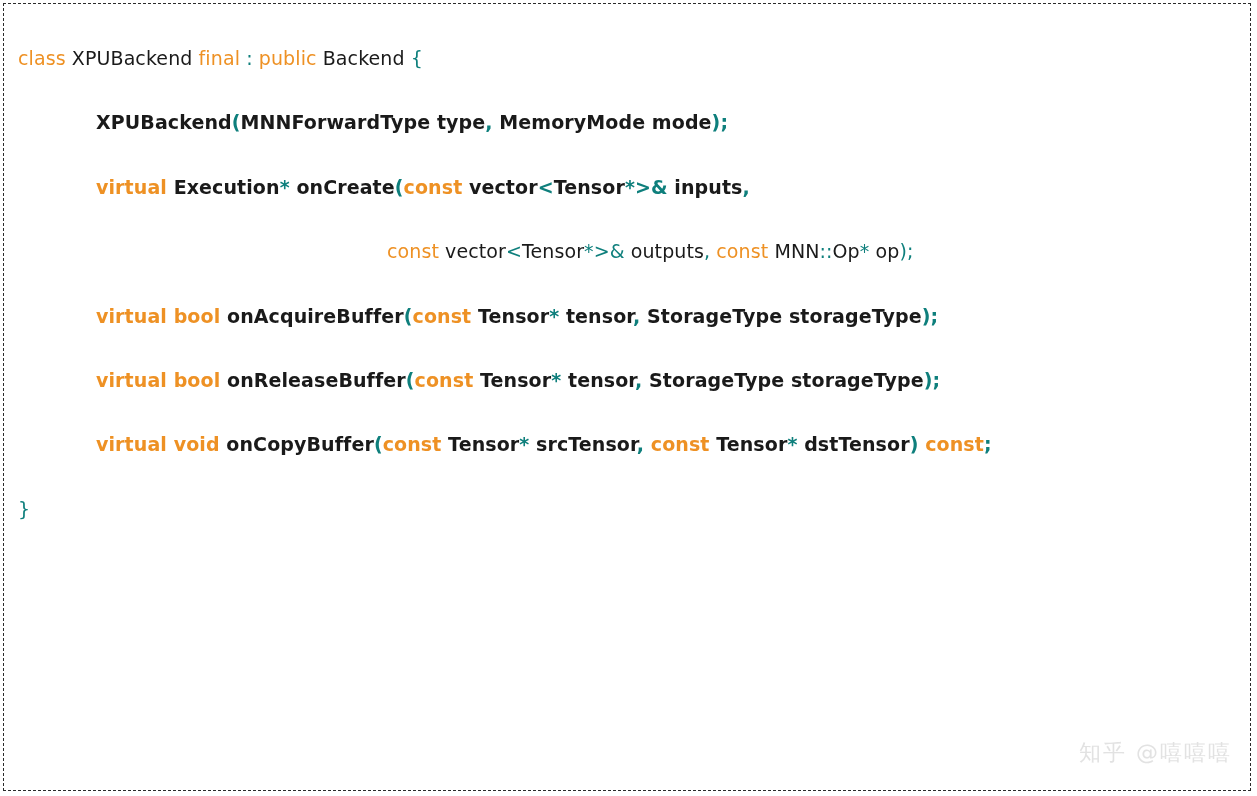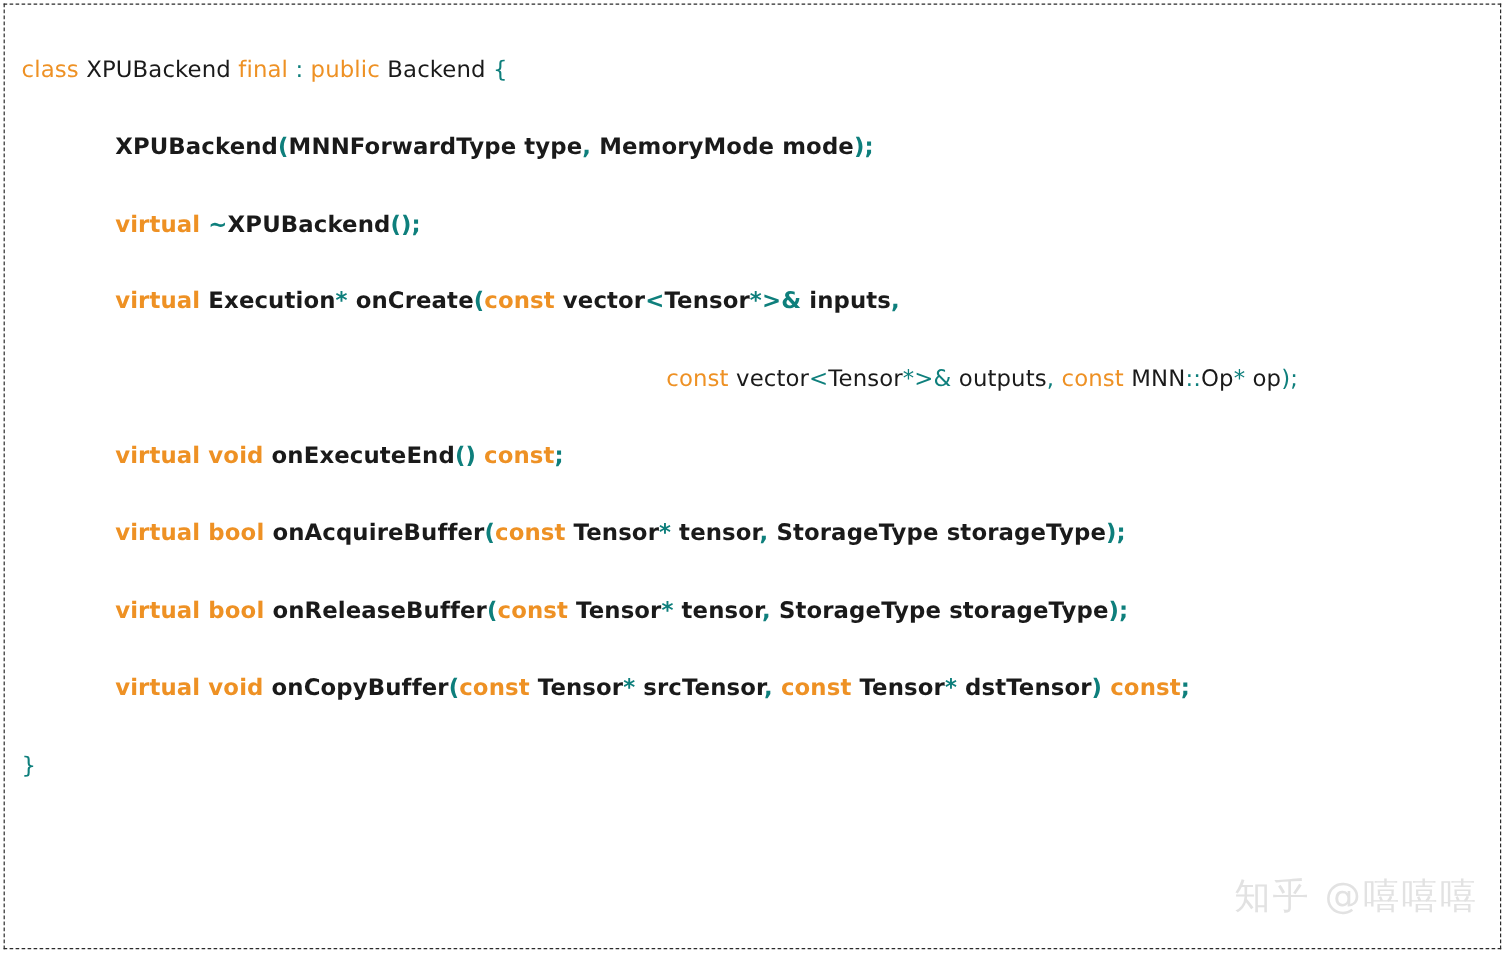--- a/index.html
+++ b/index.html
@@ -44,45 +44,43 @@
     letter-spacing: 0.1px;
   }
 
   
   .kw   { color: #ee9124; }   
   .pun  { color: #0e7f7c; }   
   .id   { color: #1a1a1a; }   
 
   
   .ind1 { padding-left: 82px; font-weight: bold; }
-  .ind2 { padding-left: 373px; text-align: center; }
+  .ind2 { padding-left: 373px; }
   .ind0 { padding-left: 4px; }
 
   #watermark {
     position: absolute;
     right: 18px;
     bottom: 22px;
     font-family: "DejaVu Sans", "Liberation Sans", sans-serif;
-    font-size: 30px;
+    font-size: 22px;
     color: #e2e2e2;
     letter-spacing: 2px;
     white-space: nowrap;
     user-select: none;
   }
 </style>
 </head>
 <body>
 
 <div id="code-frame">
   <div id="code-block">
       <div class="code-line ind0"><span class="kw">class</span><span class="id"> </span><span class="id">XPUBackend</span><span class="id"> </span><span class="kw">final</span><span class="id"> </span><span class="pun">:</span><span class="id"> </span><span class="kw">public</span><span class="id"> </span><span class="id">Backend</span><span class="id"> </span><span class="pun">{</span></div>
       <div class="code-line ind1"><span class="id">XPUBackend</span><span class="pun">(</span><span class="id">MNNForwardType type</span><span class="pun">,</span><span class="id"> MemoryMode mode</span><span class="pun">)</span><span class="pun">;</span></div>
-      <div class="code-line ind1"><span class="kw">virtual</span><span class="id"> </span><span class="pun">~</span><span class="id">XPUBackend</span><span class="pun">()</span><span class="pun">;</span></div>
       <div class="code-line ind1"><span class="kw">virtual</span><span class="id"> </span><span class="id">Execution</span><span class="pun">*</span><span class="id"> onCreate</span><span class="pun">(</span><span class="kw">const</span><span class="id"> vector</span><span class="pun">&lt;</span><span class="id">Tensor</span><span class="pun">*&gt;&amp;</span><span class="id"> inputs</span><span class="pun">,</span></div>
       <div class="code-line ind2"><span class="kw">const</span><span class="id"> vector</span><span class="pun">&lt;</span><span class="id">Tensor</span><span class="pun">*&gt;&amp;</span><span class="id"> outputs</span><span class="pun">,</span><span class="id"> </span><span class="kw">const</span><span class="id"> MNN</span><span class="pun">::</span><span class="id">Op</span><span class="pun">*</span><span class="id"> op</span><span class="pun">)</span><span class="pun">;</span></div>
-      <div class="code-line ind1"><span class="kw">virtual</span><span class="id"> </span><span class="kw">void</span><span class="id"> onExecuteEnd</span><span class="pun">()</span><span class="id"> </span><span class="kw">const</span><span class="pun">;</span></div>
       <div class="code-line ind1"><span class="kw">virtual</span><span class="id"> </span><span class="kw">bool</span><span class="id"> onAcquireBuffer</span><span class="pun">(</span><span class="kw">const</span><span class="id"> Tensor</span><span class="pun">*</span><span class="id"> tensor</span><span class="pun">,</span><span class="id"> StorageType storageType</span><span class="pun">)</span><span class="pun">;</span></div>
       <div class="code-line ind1"><span class="kw">virtual</span><span class="id"> </span><span class="kw">bool</span><span class="id"> onReleaseBuffer</span><span class="pun">(</span><span class="kw">const</span><span class="id"> Tensor</span><span class="pun">*</span><span class="id"> tensor</span><span class="pun">,</span><span class="id"> StorageType storageType</span><span class="pun">)</span><span class="pun">;</span></div>
       <div class="code-line ind1"><span class="kw">virtual</span><span class="id"> </span><span class="kw">void</span><span class="id"> onCopyBuffer</span><span class="pun">(</span><span class="kw">const</span><span class="id"> Tensor</span><span class="pun">*</span><span class="id"> srcTensor</span><span class="pun">,</span><span class="id"> </span><span class="kw">const</span><span class="id"> Tensor</span><span class="pun">*</span><span class="id"> dstTensor</span><span class="pun">)</span><span class="id"> </span><span class="kw">const</span><span class="pun">;</span></div>
       <div class="code-line ind0"><span class="pun">}</span></div>
     </div>
   <div id="watermark">知乎 @嘻嘻嘻</div>
 </div>
 
 </body></html>

